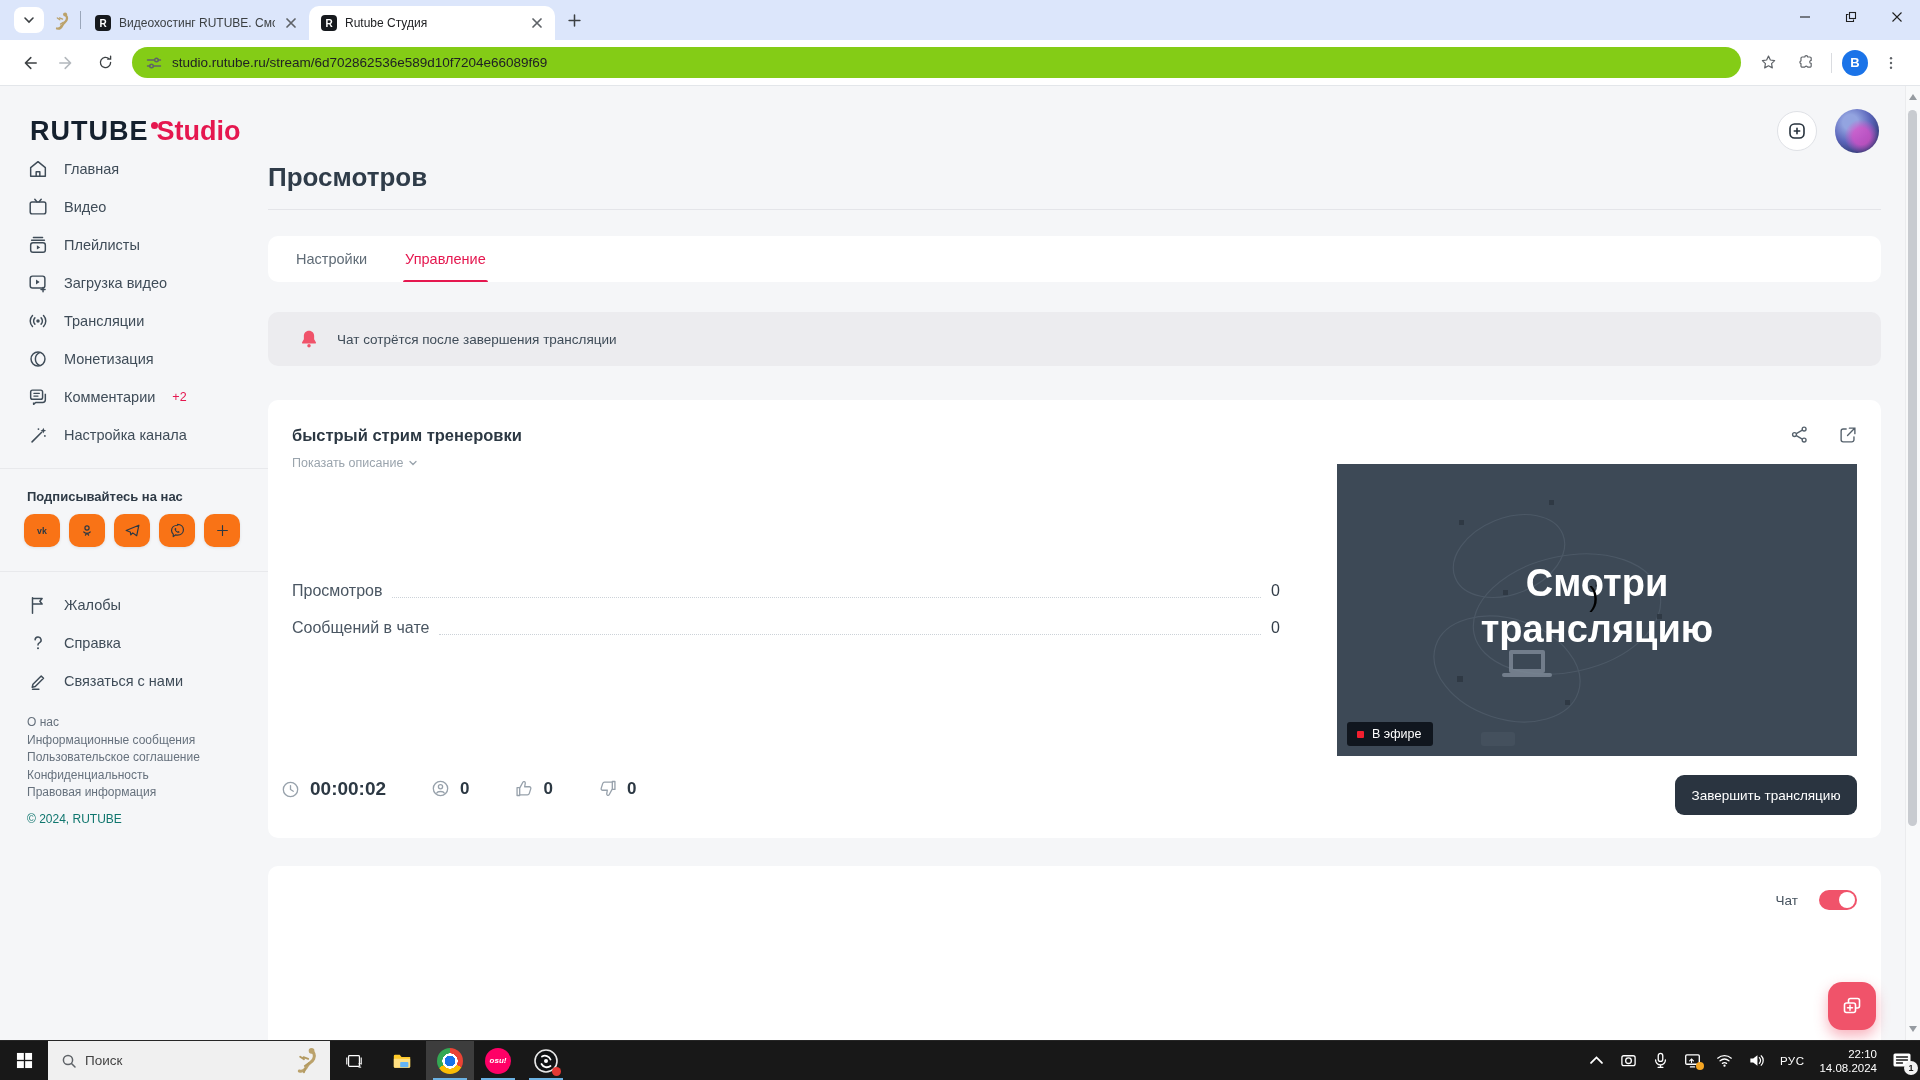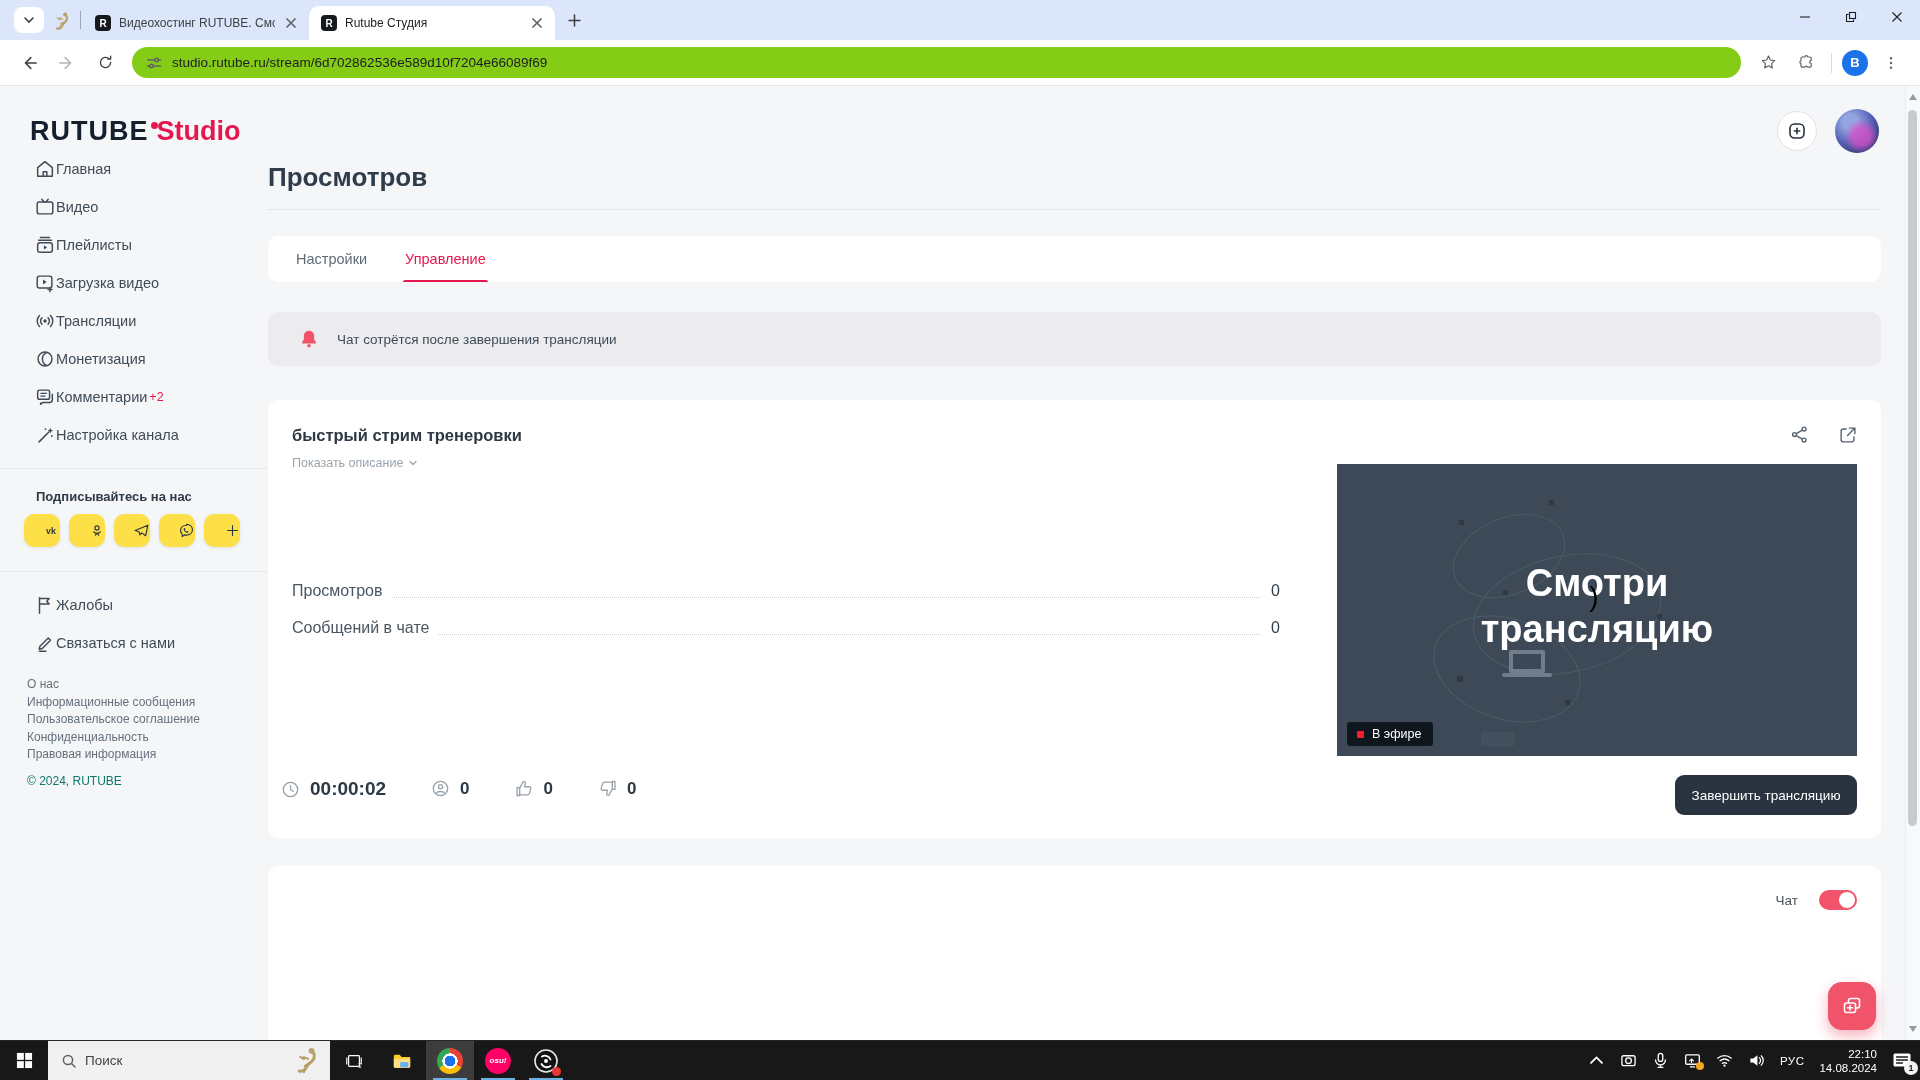--- a/index.html
+++ b/index.html
@@ -52,29 +52,29 @@
   .hdr-right { margin-left:auto; display:flex; align-items:center; gap:18px; margin-top:16px; }
   .create-btn { width:40px; height:40px; border-radius:50%; background:#fff;
     border:1px solid #dfe1e6; display:flex; align-items:center; justify-content:center; }
   .avatar { width:44px; height:44px; border-radius:50%;
     background:
       radial-gradient(circle at 60% 62%, rgba(220,80,200,.75) 0 22%, transparent 45%),
       radial-gradient(circle at 35% 30%, #93a4e0 0 18%, #5b66bb 48%, #293066 85%, #171b3e 100%); }
 
   
   .sidebar { position:absolute; left:0; top:64px; width:268px; }
-  .side-item { display:flex; align-items:center; gap:0; padding:8px 0 8px 34px;
+  .side-item { display:flex; align-items:center; gap:15px; padding:8px 0 8px 27px;
     font-size:14.5px; color:#3f4c58; height:38px; }
   .side-ic { width:22px; height:22px; min-width:22px; }
   .badge-pink { color:#e5174f; font-size:12.5px; margin-left:2px; }
   .side-divider { height:1px; background:#e8e9ec; margin:14px 0; }
-  .subscribe-label { padding:6px 0 10px 36px; font-size:13px; font-weight:bold; color:#2e3a46; }
+  .subscribe-label { padding:6px 0 10px 27px; font-size:13px; font-weight:bold; color:#2e3a46; }
   .social-row { display:flex; gap:9px; padding-left:24px; }
-  .social-btn { width:36px; height:33px; border-radius:10px; background:#fde047;
-    box-shadow:0 1px 3px rgba(30,40,60,.10); display:flex; align-items:center; justify-content:flex-end; }
+  .social-btn { width:36px; height:33px; border-radius:10px; background:#f97316;
+    box-shadow:0 1px 3px rgba(30,40,60,.10); display:flex; align-items:center; justify-content:center; }
   .side-footer { padding:14px 0 0 27px; font-size:12px; color:#66717d; line-height:16.5px; }
   .side-footer div { margin-bottom:1px; }
   .copyright { margin-top:10px; color:#0f766e; }
 
   
   .content { position:absolute; left:268px; top:0; right:15px; bottom:0; padding:76px 24px 0 0; }
   .page-title { font-size:26px; font-weight:600; color:#2f3c49; }
   .title-divider { height:1px; background:#e4e5e9; margin:16px 0 26px; }
 
   .tabs-card { background:#fff; border-radius:10px; height:46px; display:flex;
@@ -418,20 +418,29 @@
       <div class="side-divider" style="margin-top:24px"></div>
 
       <div class="side-item">
         <span class="side-ic">
           <svg viewBox="0 0 24 24">
               <path d="M6 21V4" stroke="#3f4c58" stroke-width="1.6" stroke-linecap="round"></path>
               <path d="M6 5h10.5L14 8l2.5 3H6" fill="none" stroke="#3f4c58" stroke-width="1.6" stroke-linejoin="round"></path>
             </svg>
         </span>
         <span>Жалобы</span>
+      </div>
+      <div class="side-item">
+        <span class="side-ic">
+          <svg viewBox="0 0 24 24">
+              <path d="M8.8 8.6a3.3 3.3 0 1 1 4.7 3.2c-1.1.5-1.5 1.1-1.5 2.3" fill="none" stroke="#3f4c58" stroke-width="1.6" stroke-linecap="round"></path>
+              <circle cx="12" cy="17.6" r="1.1" fill="#3f4c58"></circle>
+            </svg>
+        </span>
+        <span>Справка</span>
       </div>
       <div class="side-item">
         <span class="side-ic">
           <svg viewBox="0 0 24 24">
               <path d="M6.5 15.5L15.5 6.5l2.5 2.5-9 9-3.3.8z" fill="none" stroke="#3f4c58" stroke-width="1.6" stroke-linejoin="round"></path>
               <path d="M6 21h7" stroke="#3f4c58" stroke-width="1.6" stroke-linecap="round"></path>
             </svg>
         </span>
         <span>Связаться с нами</span>
       </div>

